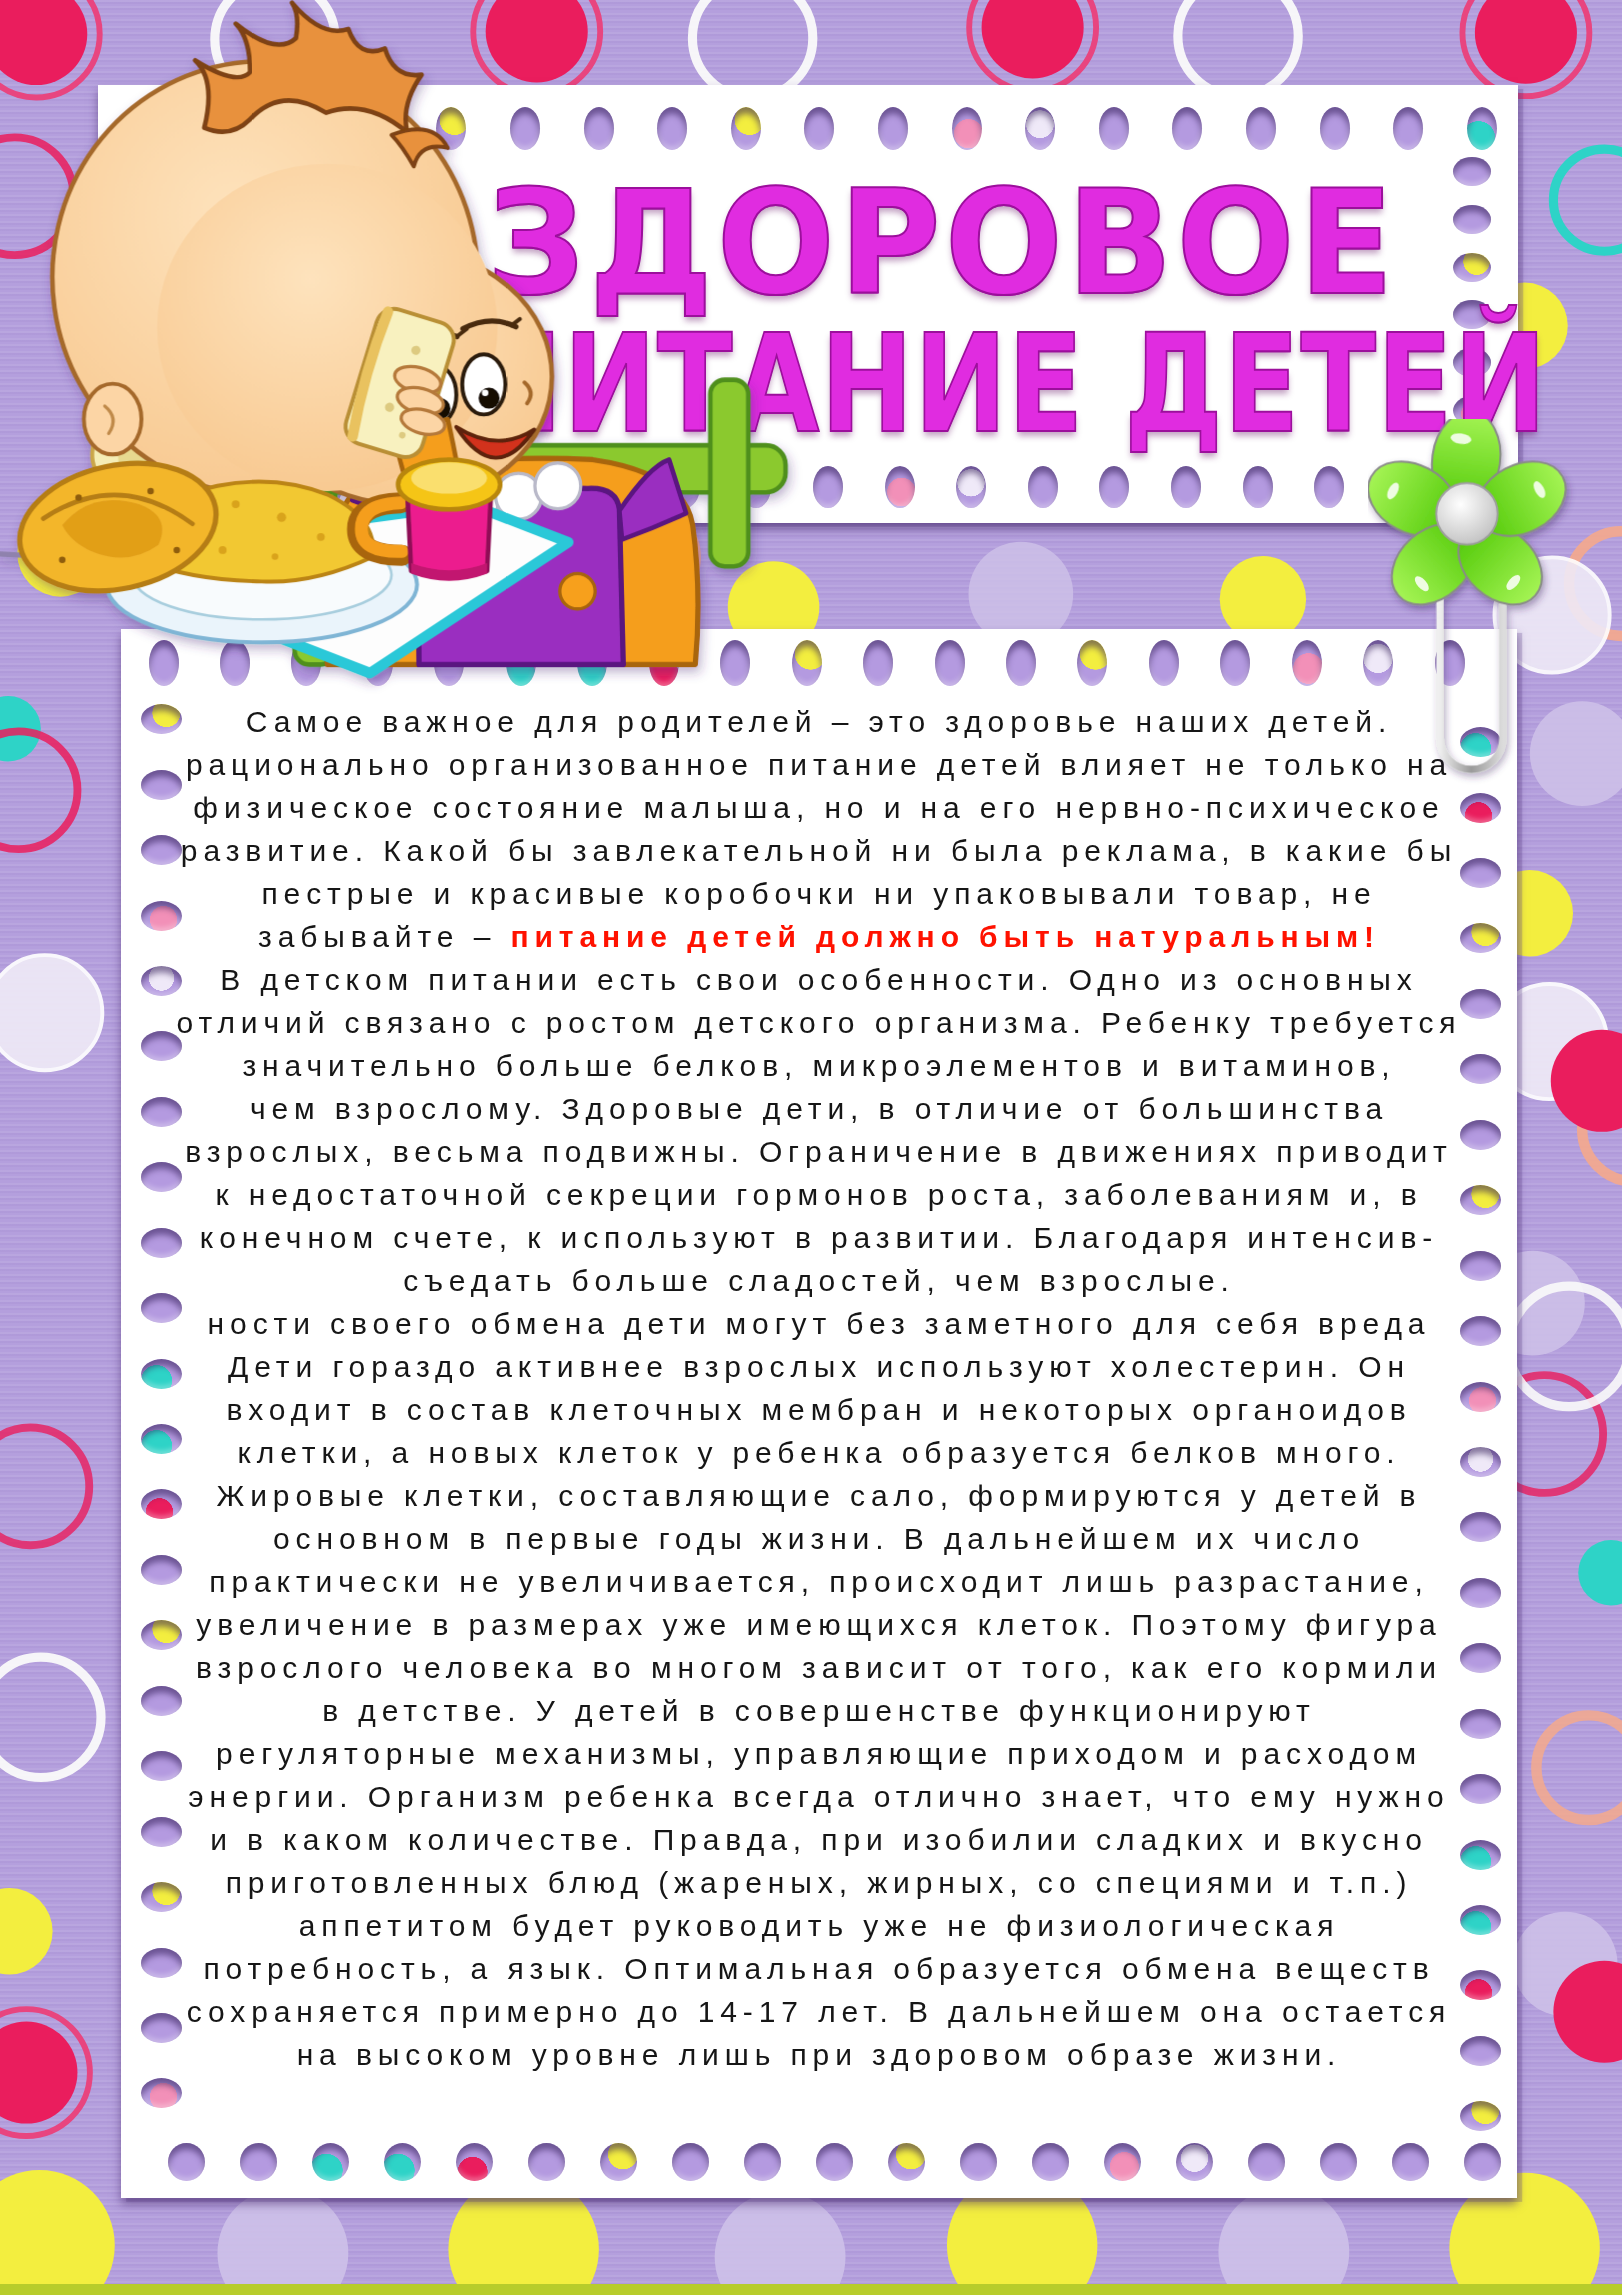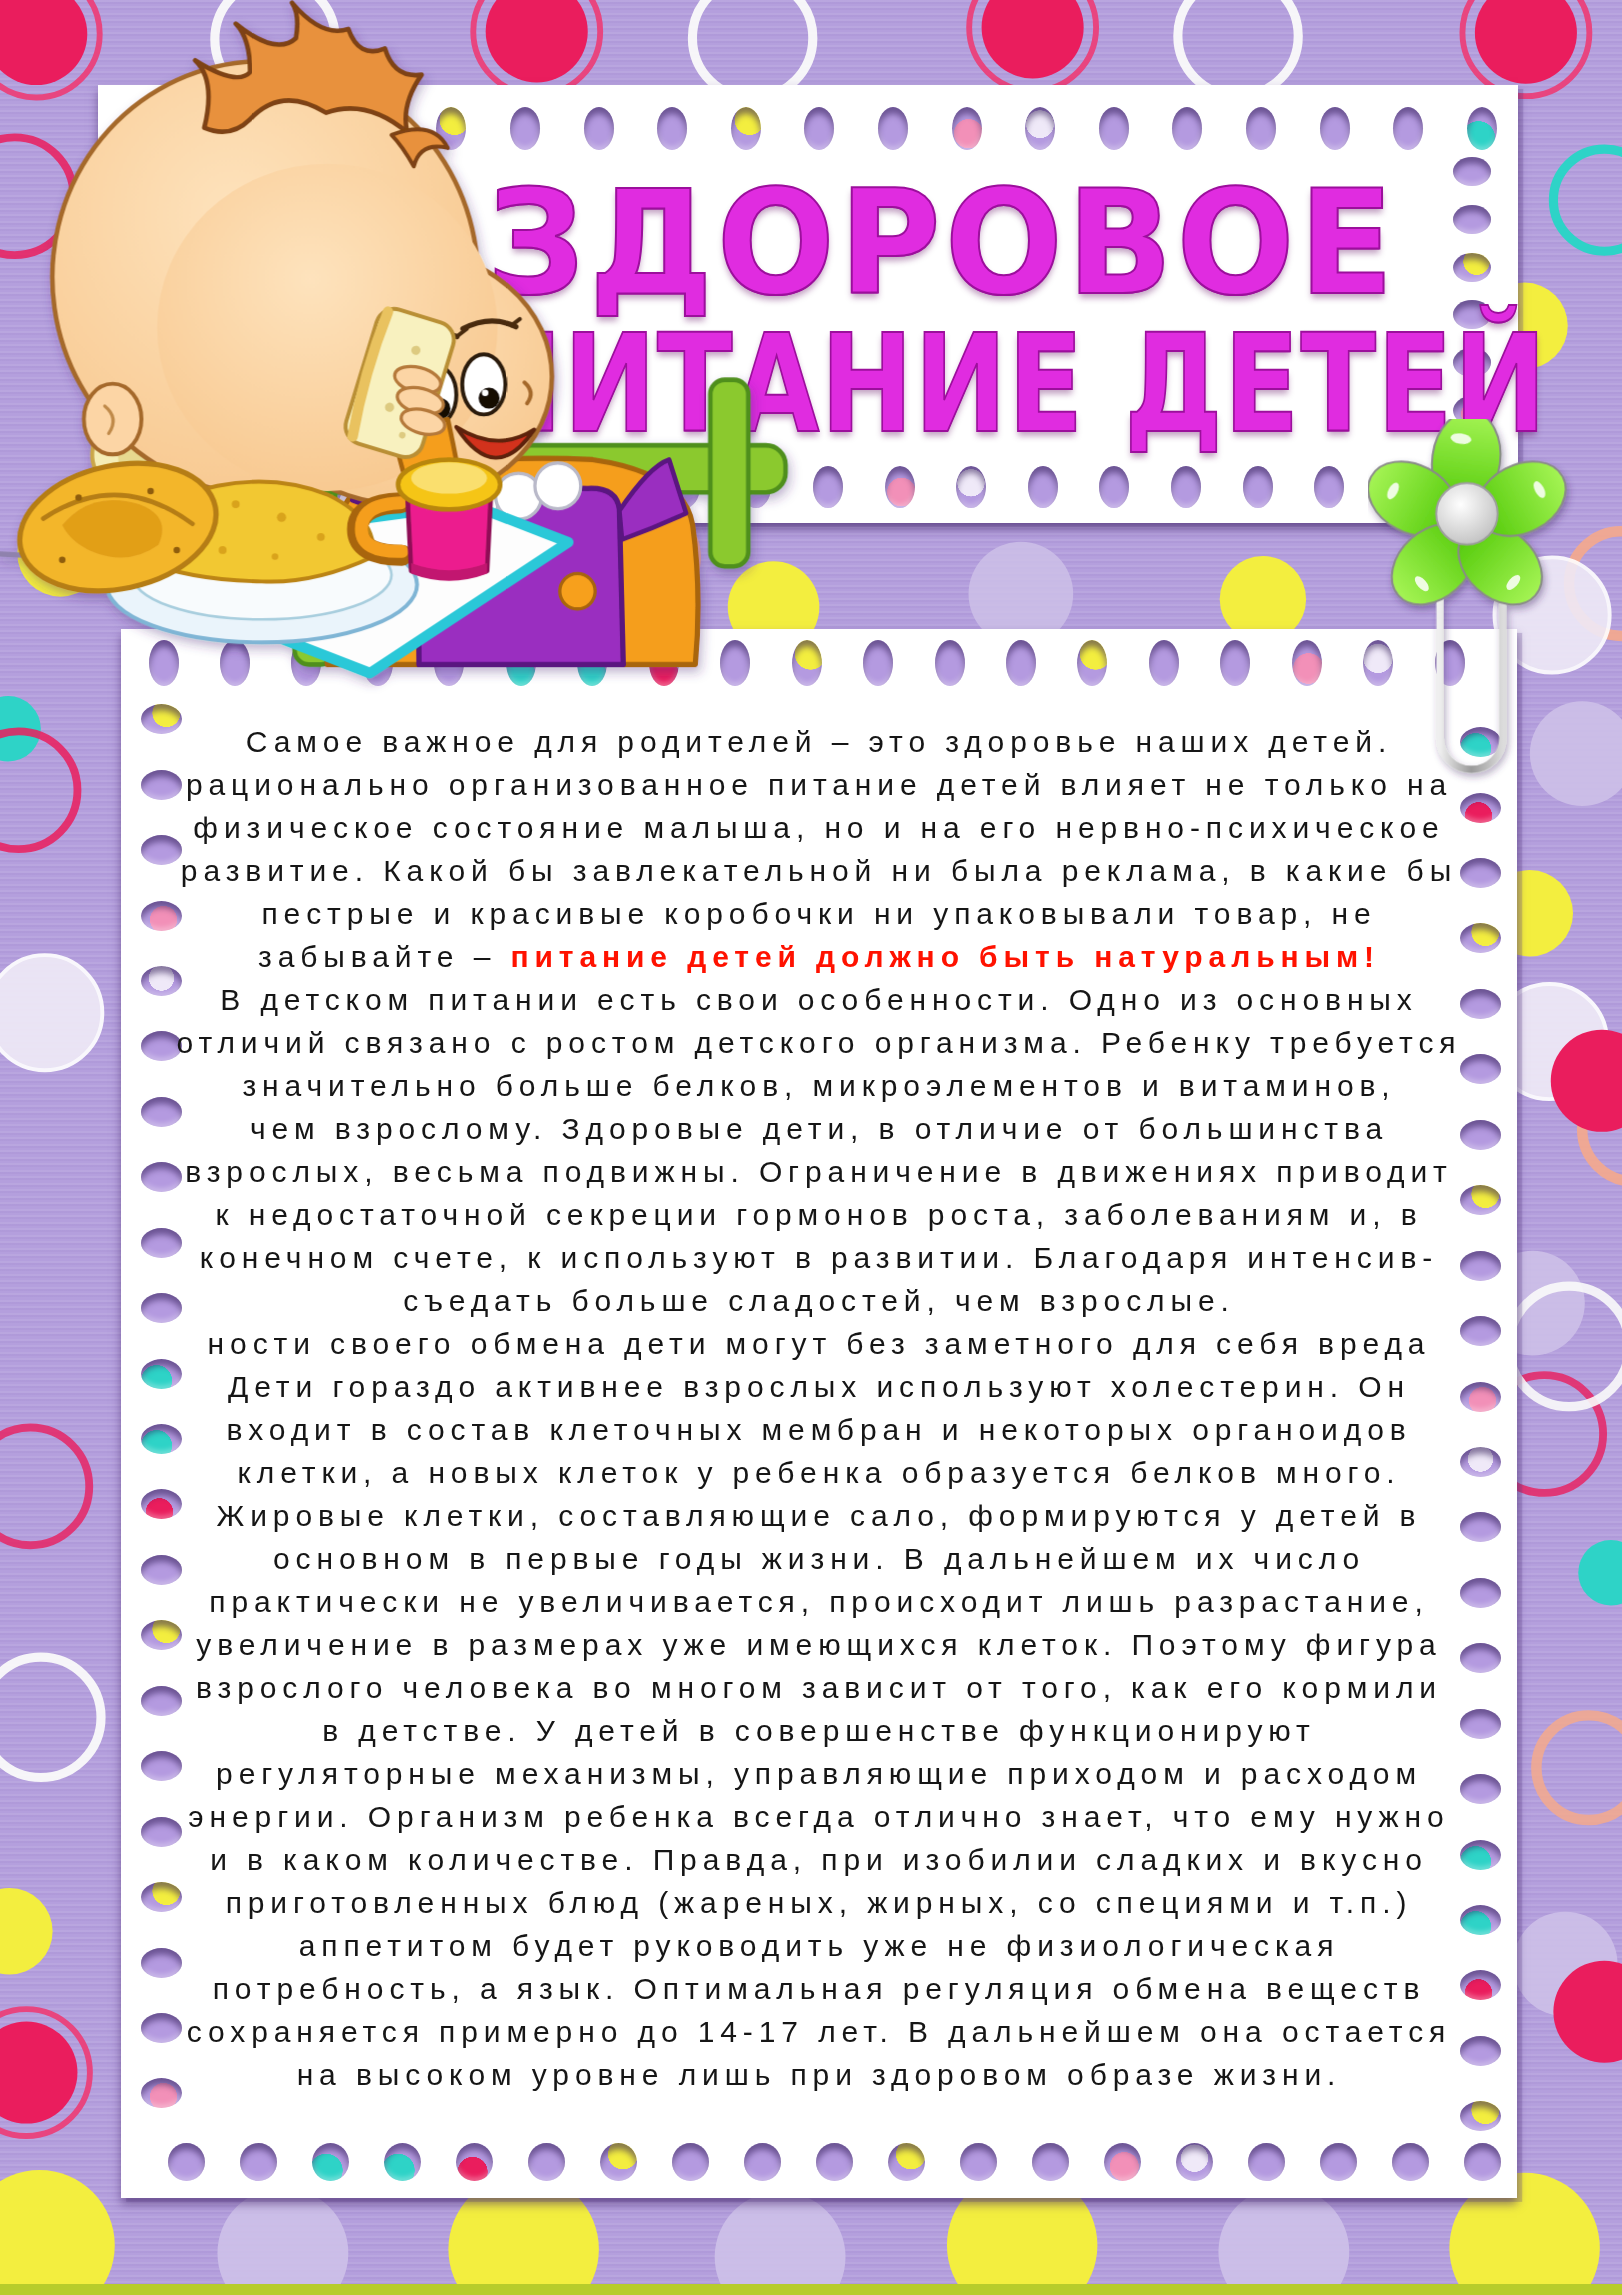--- a/index.html
+++ b/index.html
@@ -35,21 +35,21 @@
     position:absolute;left:366px;width:1152px;text-align:center;z-index:2;
     font-family:"DejaVu Sans", sans-serif;font-weight:bold;
     color:#e02ce0;-webkit-text-stroke:2px #9c0f9c;
     text-shadow:0 4.6px 6.5px rgba(94,8,94,.38), 0 1.3px 0 #b315b3;
     white-space:nowrap;
   }
   .title1{top:162px;font-size:139px;letter-spacing:3.9px;transform:scaleY(1.04);}
   .title2{top:306px;font-size:135px;letter-spacing:1.3px;transform:scaleX(.82) scaleY(1.0);transform-origin:50% 50%;}
   
   .article-text{
-    position:absolute;left:121px;top:720px;width:1396px;z-index:3;
+    position:absolute;left:121px;top:700px;width:1396px;z-index:3;
   }
   .tline{
     text-align:center;font-size:30px;line-height:43px;letter-spacing:5.9px;
     color:#161616;white-space:nowrap;
   }
   .tline .red{color:#ff1200;font-weight:bold;}
   
   .baby-svg{position:absolute;left:0;top:0;z-index:5;pointer-events:none;}
   .flower-svg{position:absolute;left:1368px;top:419px;z-index:6;pointer-events:none;}
   .footer-strip{position:absolute;left:0;bottom:0;width:1623px;height:11px;z-index:2;}
@@ -271,21 +271,21 @@
       <div class="tline"><span>основном в первые годы жизни. В дальнейшем их число</span></div>
       <div class="tline"><span>практически не увеличивается, происходит лишь разрастание,</span></div>
       <div class="tline"><span>увеличение в размерах уже имеющихся клеток. Поэтому фигура</span></div>
       <div class="tline"><span>взрослого человека во многом зависит от того, как его кормили</span></div>
       <div class="tline"><span>в детстве. У детей в совершенстве функционируют</span></div>
       <div class="tline"><span>регуляторные механизмы, управляющие приходом и расходом</span></div>
       <div class="tline"><span>энергии. Организм ребенка всегда отлично знает, что ему нужно</span></div>
       <div class="tline"><span>и в каком количестве. Правда, при изобилии сладких и вкусно</span></div>
       <div class="tline"><span>приготовленных блюд (жареных, жирных, со специями и т.п.)</span></div>
       <div class="tline"><span>аппетитом будет руководить уже не физиологическая</span></div>
-      <div class="tline"><span>потребность, а язык. Оптимальная регуляция обмена веществ</span></div>
+      <div class="tline"><span>потребность, а язык. Оптимальная образуется обмена веществ</span></div>
       <div class="tline"><span>сохраняется примерно до 14-17 лет. В дальнейшем она остается</span></div>
       <div class="tline"><span>на высоком уровне лишь при здоровом образе жизни.</span></div>
     </div>
 
   <svg class="baby-svg" width="982" height="753" viewBox="0 0 1500 1150">
     <defs>
       <radialGradient id="skinG" cx="45%" cy="35%" r="80%">
         <stop offset="0" stop-color="#fee3bd"></stop>
           <stop offset="1" stop-color="#f7c488"></stop>
       </radialGradient>

